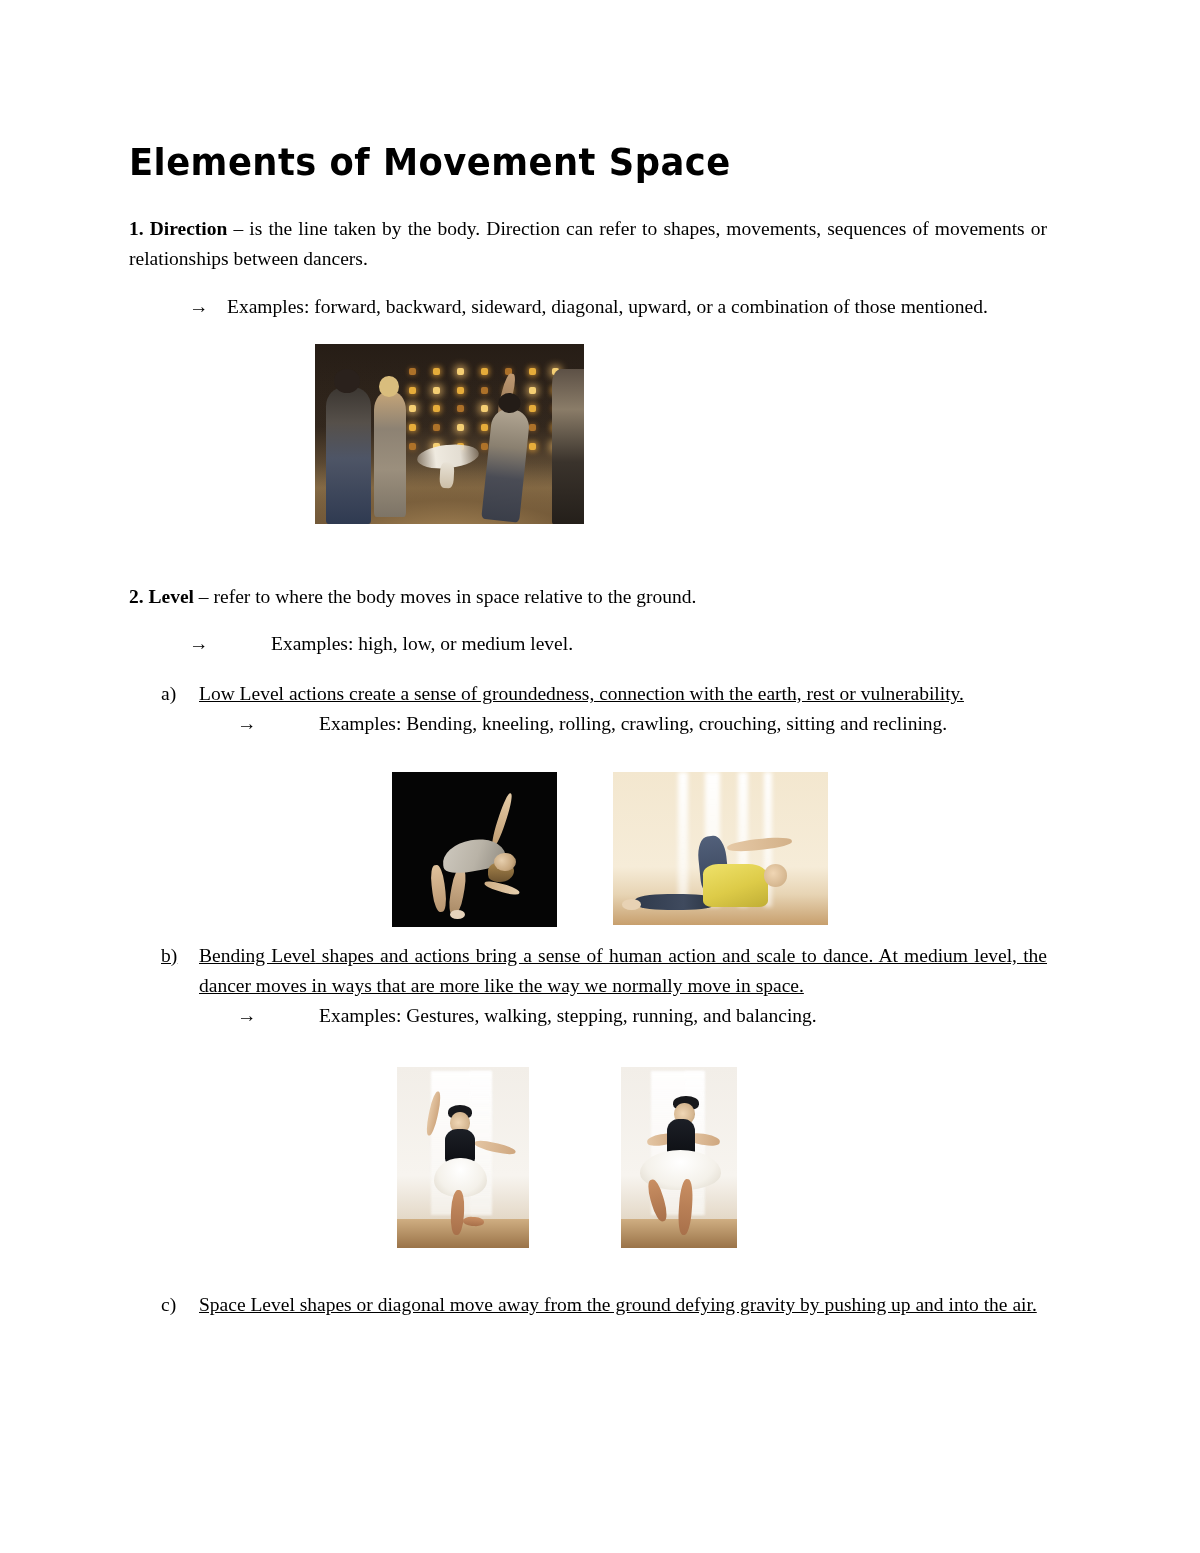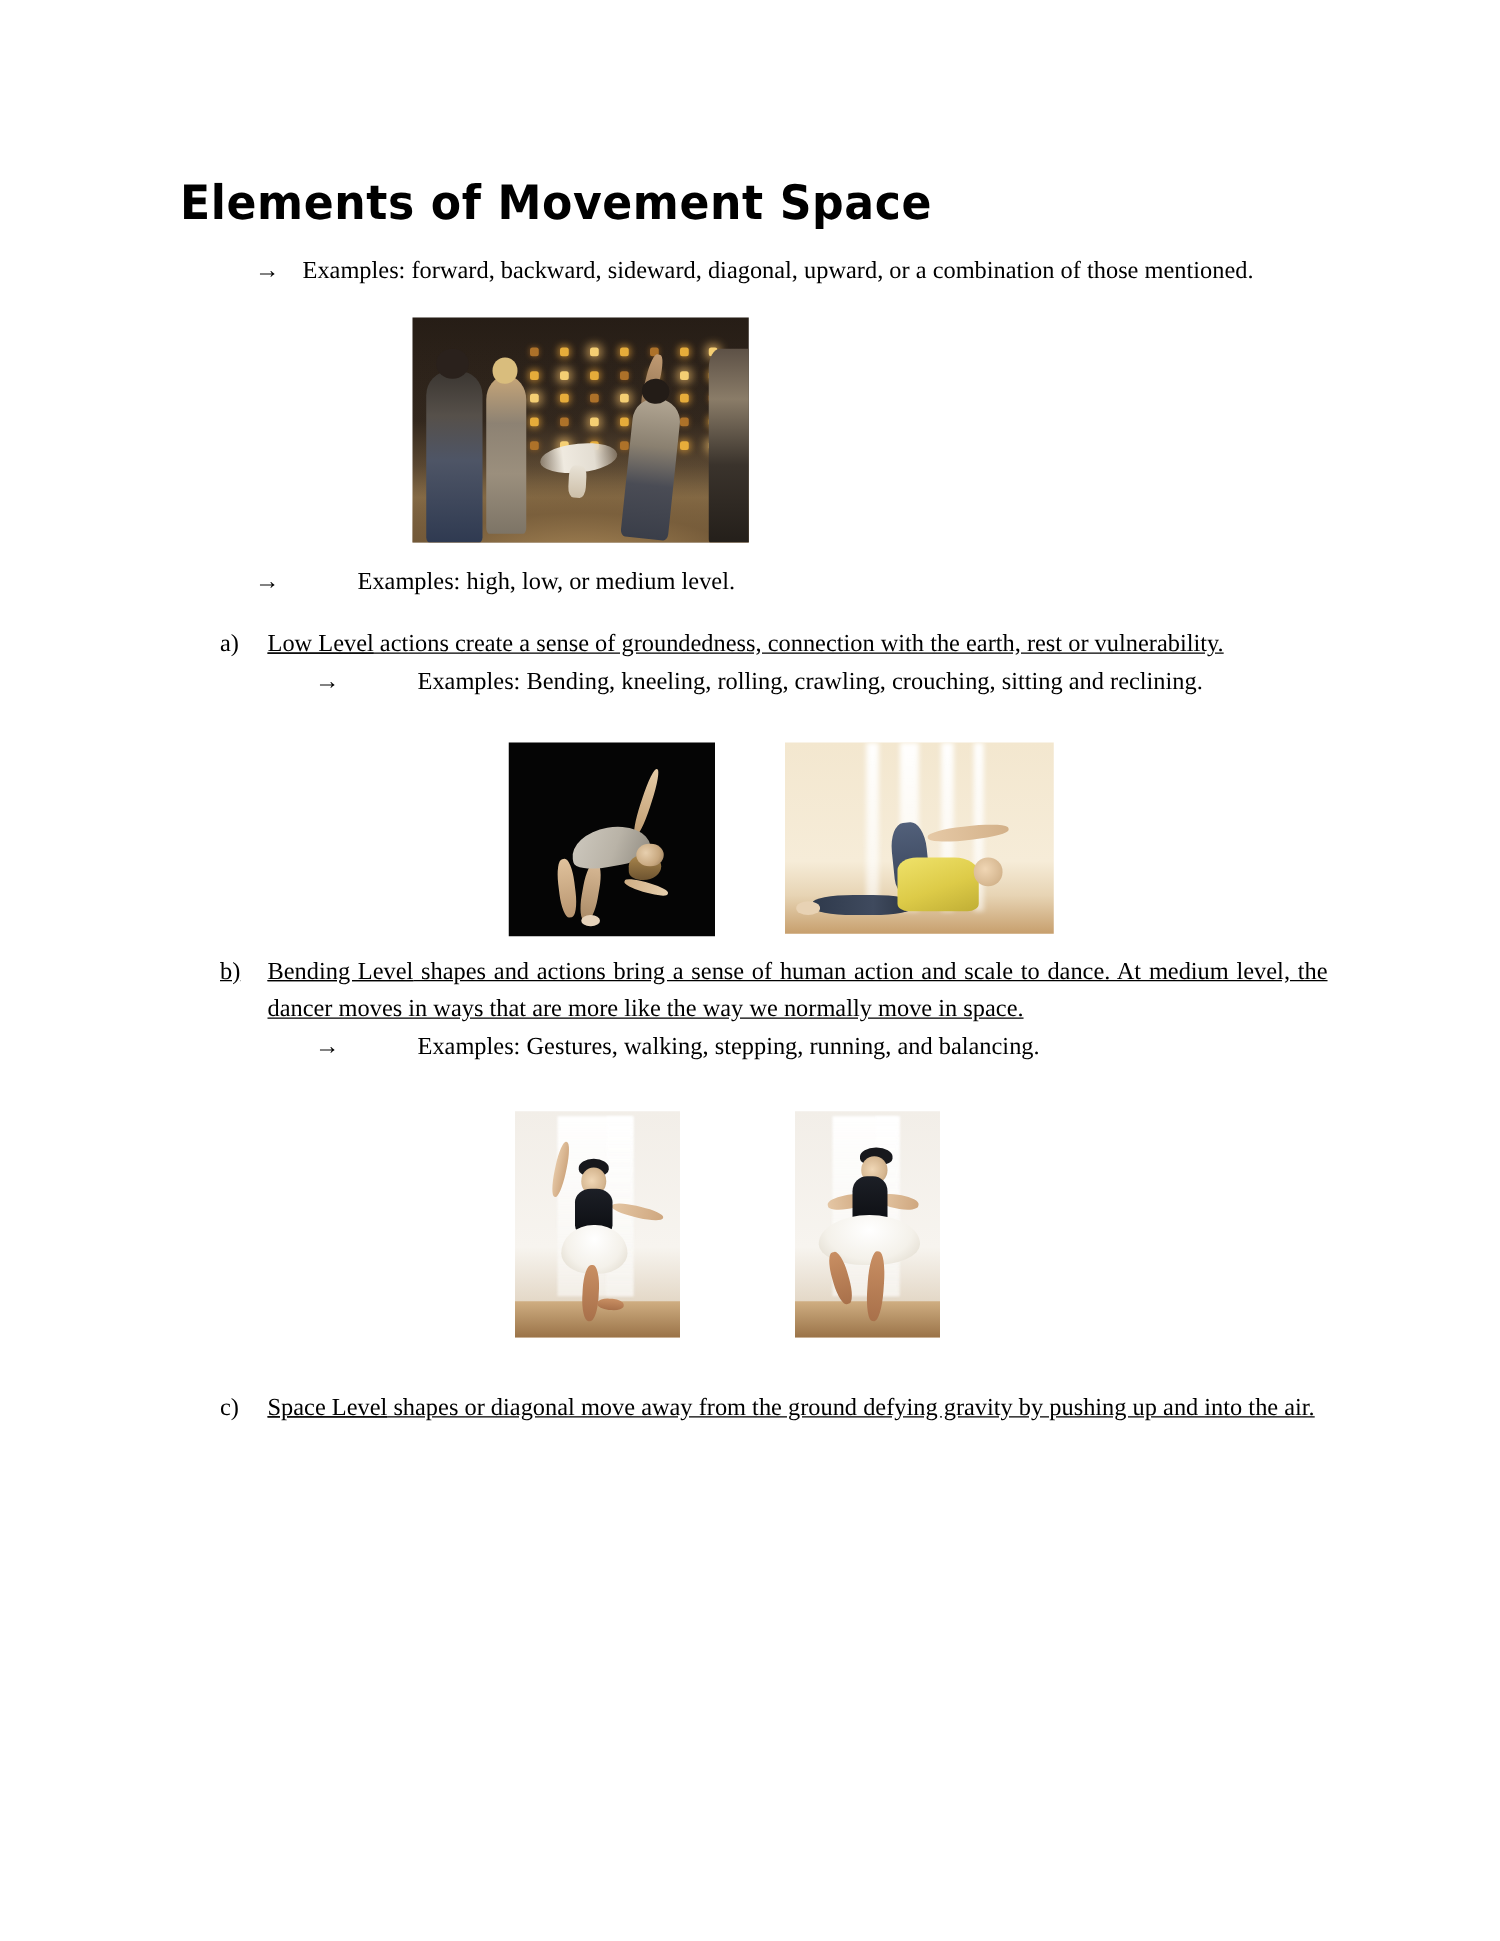--- a/index.html
+++ b/index.html
@@ -11,21 +11,21 @@
     position: relative;
     width: 1200px;
     height: 1553px;
     background: #ffffff;
     overflow: hidden;
     font-family: "Liberation Serif", "DejaVu Serif", serif;
     color: #000000;
   }
   .content {
     position: absolute;
-    left: 144px;
+    left: 129px;
     top: 0;
     width: 918px;
   }
 
   
   .doc-title {
     margin: 0;
     padding-top: 140px;
     font-family: "DejaVu Sans", "Liberation Sans", sans-serif;
     font-weight: bold;
@@ -352,20 +352,21 @@
   }
 </style>
 </head>
 <body>
 
 <div class="page">
   <div class="content">
 
     <h1 class="doc-title">Elements of Movement Space</h1>
 
+    <p class="para lead"><b>1.</b><b>&nbsp;<span>Direction</span></b><span> – </span><span>is the line taken by the body. Direction can refer to shapes, movements, sequences of movements or relationships between dancers.</span></p>
 
     <div class="arrow-row ind-1" style="margin-top:18px;">
       <span class="arrow-glyph">→</span>
       <span class="arrow-text">Examples:  forward,  backward,  sideward,  diagonal,  upward,  or  a  combination  of  those mentioned.</span>
     </div>
 
     <div class="figure-row" style="margin-top:22px; padding-left:186px;">
       <div class="fig fig-stage" style="width:269px; height:180px;">
         <div class="lightgrid">
           <i class="dim"></i>
@@ -406,20 +407,21 @@
         </div>
         <div class="dancer d-far"></div>
         <div class="dancer d-two"></div>
         <div class="dancer d-center"></div>
         <div class="d-arm"></div>
         <div class="dancer d-right"></div>
         <div class="dancer d-left"></div>
       </div>
     </div>
 
+    <p class="para" style="margin-top:58px;"><b>2.</b><b>&nbsp;<span>Level</span></b><span> – </span><span>refer to where the body moves in space relative to the ground.</span></p>
 
     <div class="arrow-row ind-1" style="margin-top:17px;">
       <span class="arrow-glyph">→</span>
       <span class="arrow-text nojust">Examples: high, low, or medium level.</span>
     </div>
 
     <div class="letter-row" style="margin-top:20px;">
       <span class="letter-marker">a)</span>
       <div class="letter-body">
         <p class="last"><span class="u">Low Level</span><span> actions create a sense of groundedness, connection with the earth, rest or vulnerability.</span></p>

